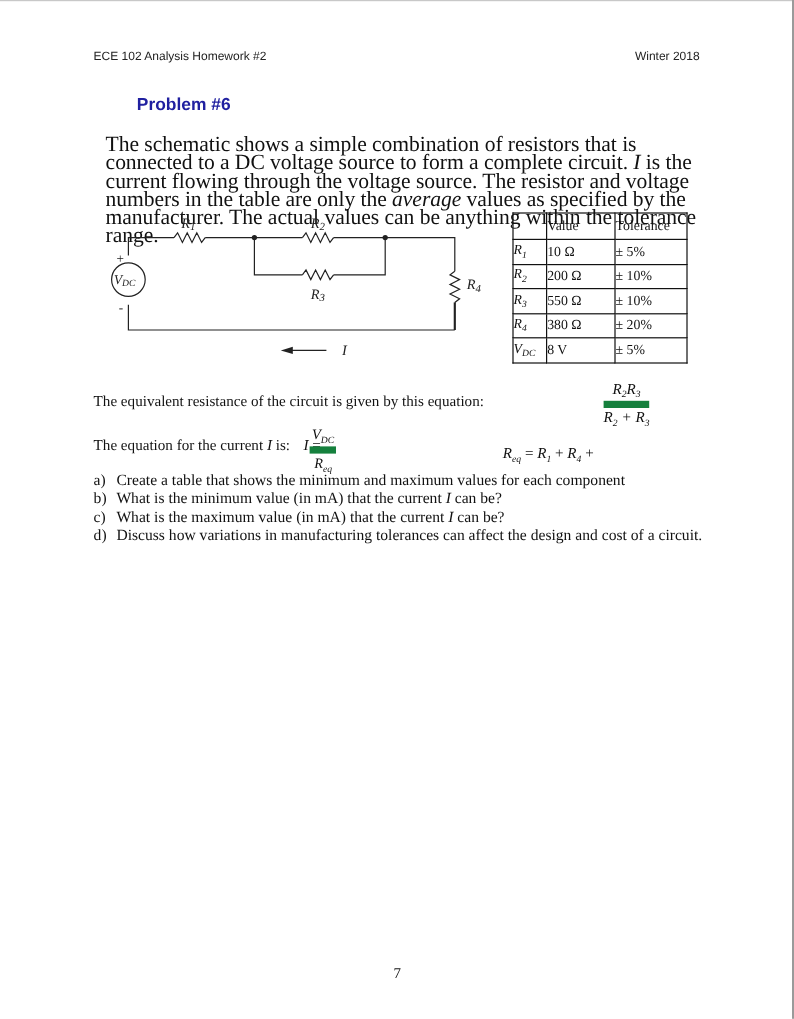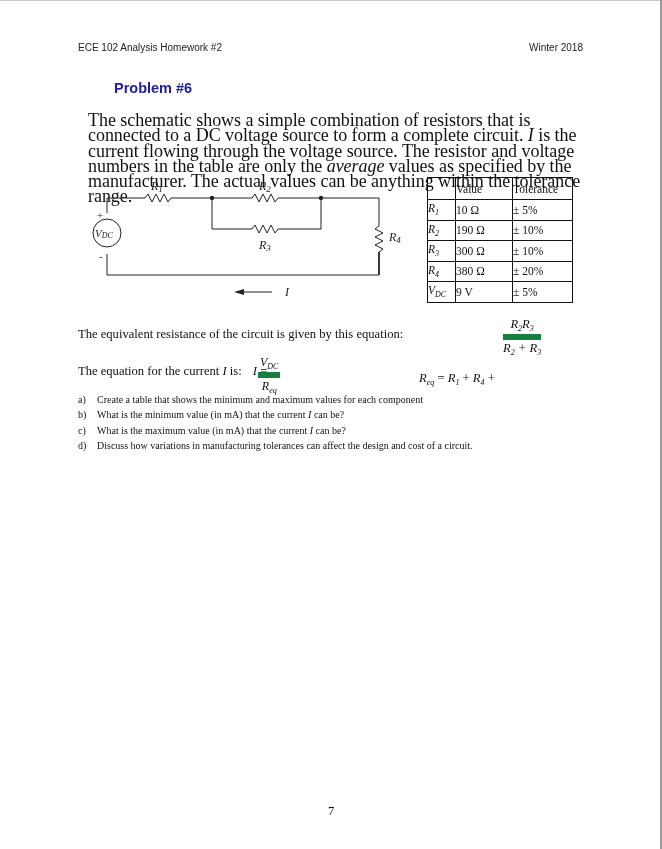--- a/index.html
+++ b/index.html
@@ -35,21 +35,21 @@
     table.values tr.head td { height: 21px; }
     table.values td.empty { border-top: 1px solid #111; }
     .eq-line { position: absolute; left: 78px; font-size: 12.6px; }
     .eq1 { top: 327px; }
     .eq2 { top: 364px; }
     .math { font-style: italic; }
     .sub { font-size: 8px; vertical-align: -3px; font-style: italic; }
     .frac { position: absolute; text-align: center; font-style: italic; }
     .frac .num { display: block; border-bottom: 6px solid #15803d; padding: 0 2px 1px 2px; }
     .frac .den { display: block; padding-top: 1px; }
-    .list { position: absolute; left: 78px; top: 392px; font-size: 10px; line-height: 15.4px; }
+    .list { position: absolute; left: 78px; top: 392px; font-size: 13px; line-height: 15.4px; }
     .list .item { white-space: nowrap; }
     .list .item .lbl { display: inline-block; width: 19px; }
     .page-num { position: absolute; left: 328px; top: 804px; font-size: 12.5px; }
   </style>
 </head>
 <body>
 
 <div class="page-border-top"></div>
 <div class="page-border-right"></div>
 
@@ -111,36 +111,36 @@
     <td class="c1">Value</td>
     <td class="c2">Tolerance</td>
   </tr>
   <tr>
     <td class="c0"><span>R</span><span class="sub">1</span></td>
     <td class="c1">10 Ω</td>
     <td class="c2">± 5%</td>
   </tr>
   <tr>
     <td class="c0"><span>R</span><span class="sub">2</span></td>
-    <td class="c1">190 Ω</td>
+    <td class="c1">200 Ω</td>
     <td class="c2">± 10%</td>
   </tr>
   <tr>
     <td class="c0"><span>R</span><span class="sub">3</span></td>
-    <td class="c1">300 Ω</td>
+    <td class="c1">550 Ω</td>
     <td class="c2">± 10%</td>
   </tr>
   <tr>
     <td class="c0"><span>R</span><span class="sub">4</span></td>
     <td class="c1">380 Ω</td>
     <td class="c2">± 20%</td>
   </tr>
   <tr>
     <td class="c0"><span>V</span><span class="sub">DC</span></td>
-    <td class="c1">9 V</td>
+    <td class="c1">8 V</td>
     <td class="c2">± 5%</td>
   </tr>
 </tbody>
   </table>
 
 <div class="eq-line eq1">
   <span>The equivalent resistance of the circuit is given by this equation:</span>
 </div>
 <div class="eq-line" style="left:419px; top:327px;margin-top:44px;">
   <span class="math">R</span><span class="sub">eq</span> = <span class="math">R</span><span class="sub">1</span> + <span class="math">R</span><span class="sub">4</span> +

